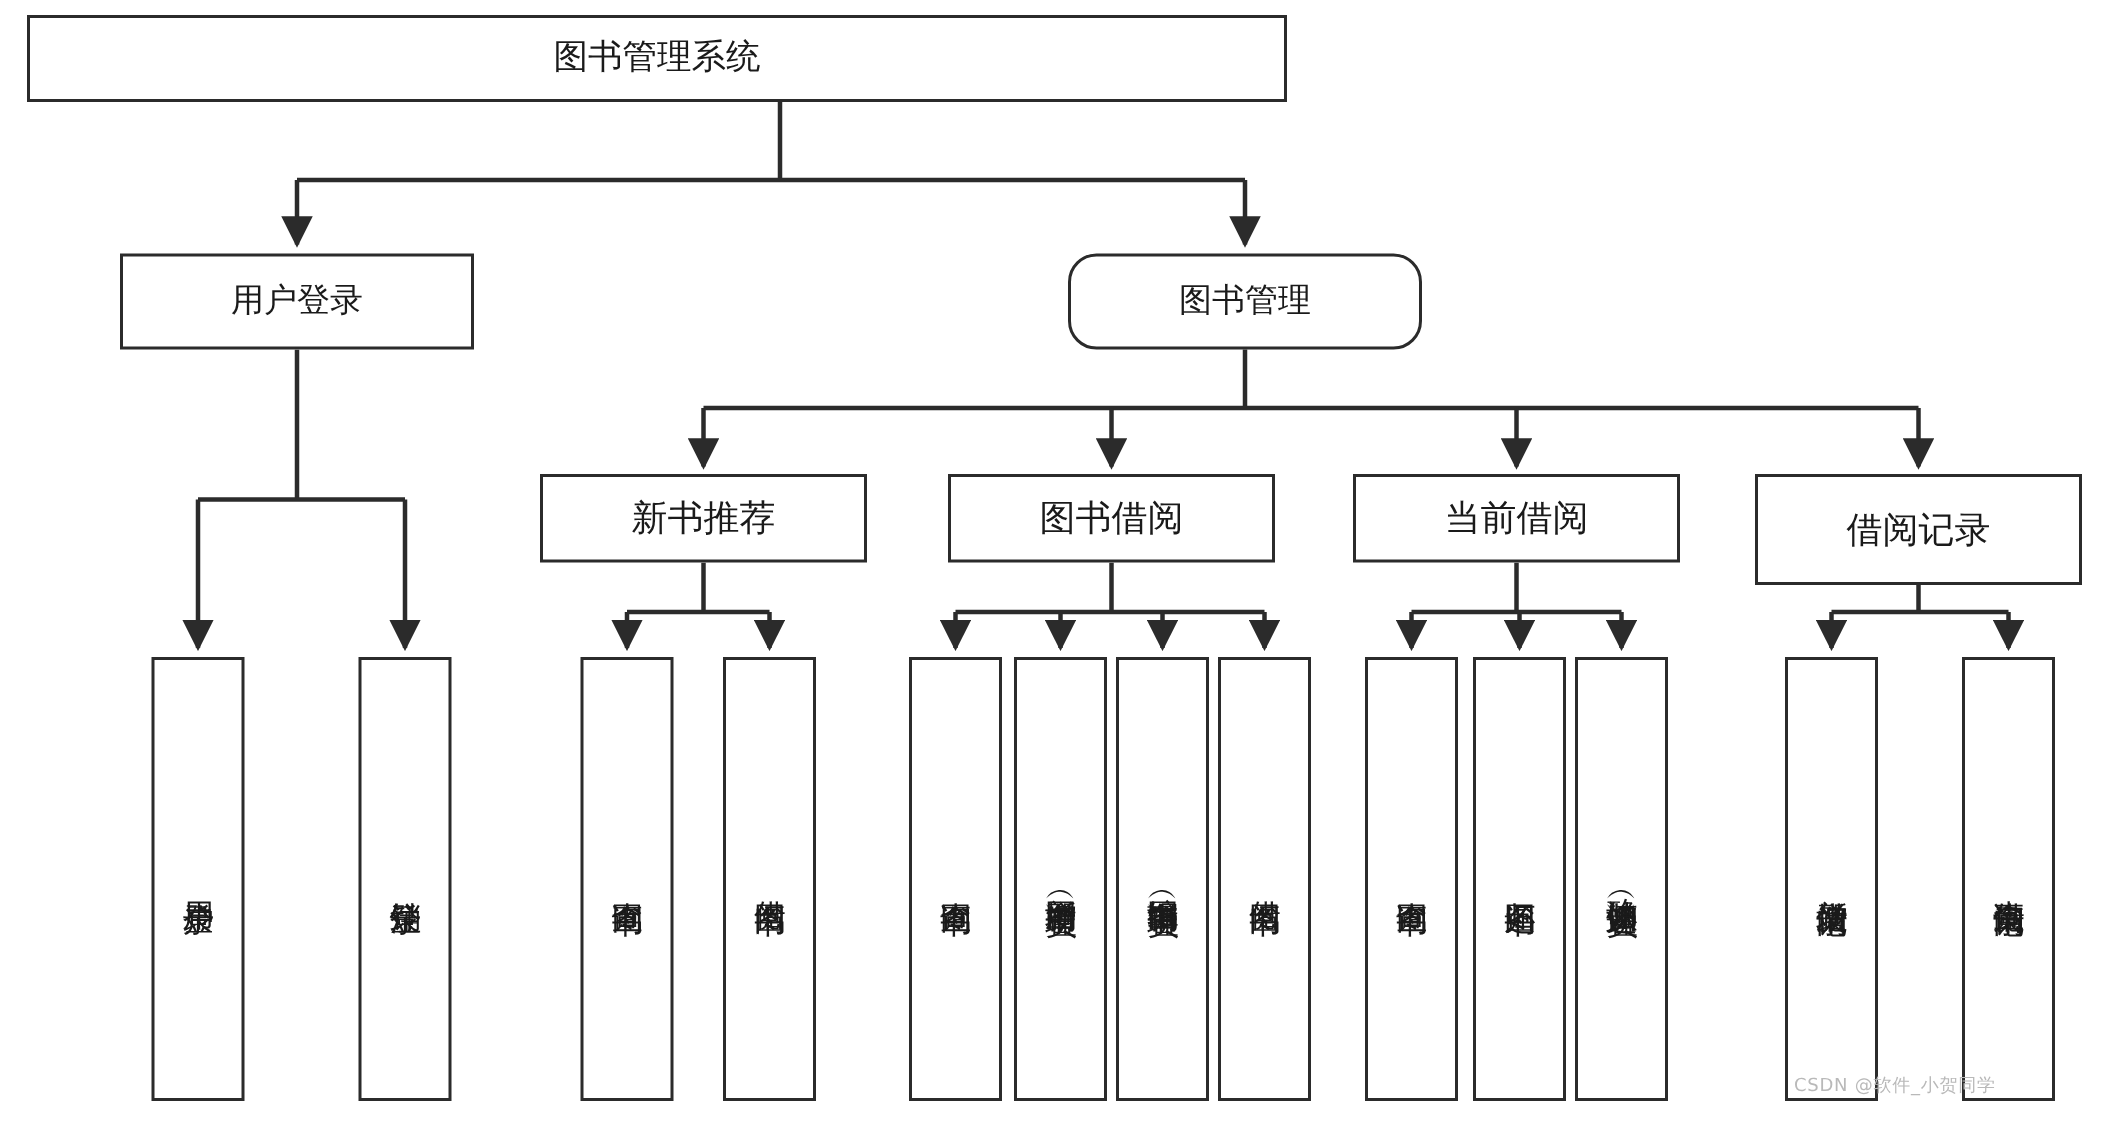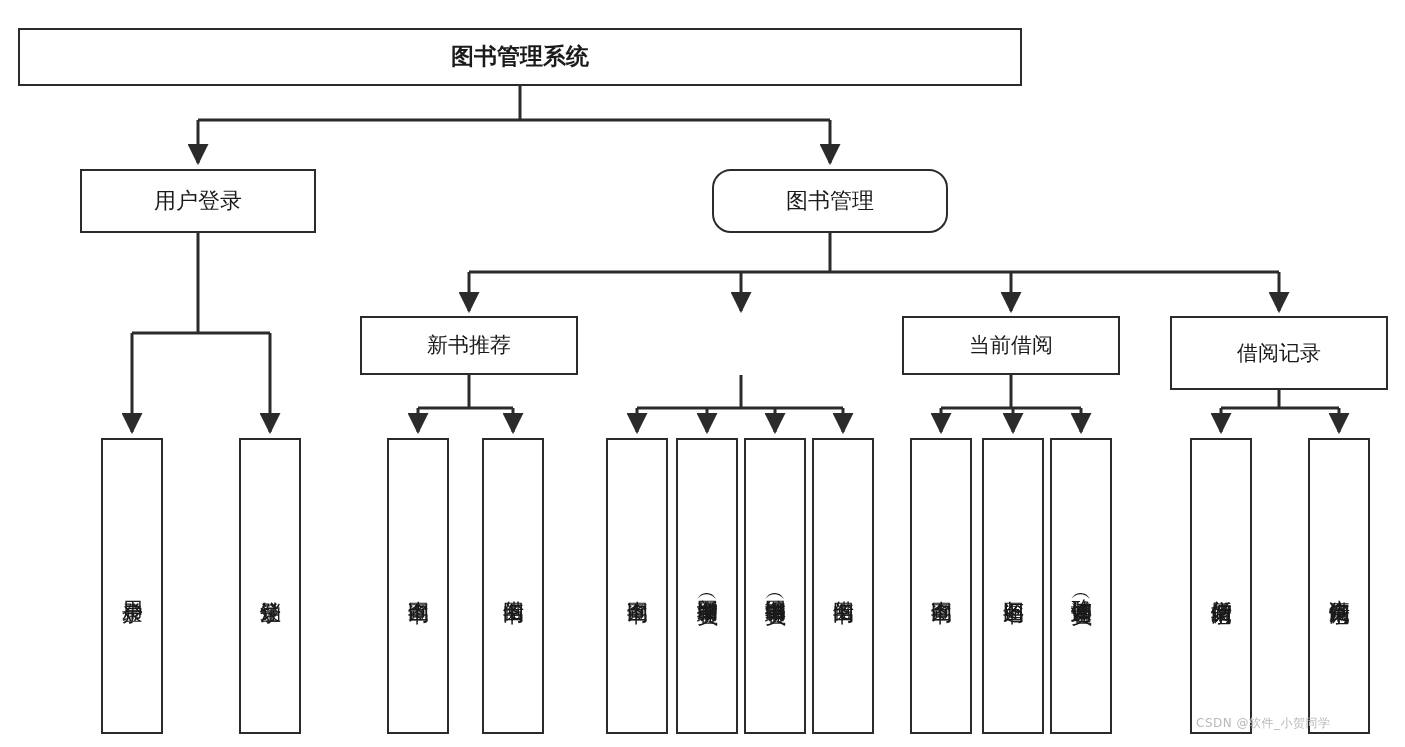--- a/index.html
+++ b/index.html
@@ -38,21 +38,21 @@
     line-height: 1.18;
     text-align: center;
   }
   .node.root {
     font-size: 23px;
   }
   .node.level2 {
     font-size: 22px;
   }
   .node.level3 {
-    font-size: 21px;
+    font-size: 24px;
   }
   .node.leaf {
     font-size: 21px;
     writing-mode: vertical-rl;
     text-orientation: upright;
     letter-spacing: 1px;
     padding: 4px 0;
     align-items: center;
     justify-content: center;
   }
@@ -118,34 +118,37 @@
       <path d="M 1013 408 L 1013 432" marker-end="url(#arrow)"></path>
       <path d="M 1081 408 L 1081 432" marker-end="url(#arrow)"></path>
 
       <path d="M 1279 375 L 1279 408"></path>
       <path d="M 1221 408 L 1339 408"></path>
       <path d="M 1221 408 L 1221 432" marker-end="url(#arrow)"></path>
       <path d="M 1339 408 L 1339 432" marker-end="url(#arrow)"></path>
     </g>
   </svg>
 
-  <div class="node root" style="left:18px; top:28px; width:1004px; height:58px;font-weight:bold;">
+  <div class="node root" style="left:18px; top:10px; width:840px; height:58px;">
     <span class="lbl">图书管理系统</span>
   </div>
 
   <div class="node level2" style="left:80px; top:169px; width:236px; height:64px;">
     <span class="lbl">用户登录</span>
   </div>
   <div class="node level2" style="left:712px; top:169px; width:236px; height:64px;border-radius:19px;">
     <span class="lbl">图书管理</span>
   </div>
 
   <div class="node level3" style="left:360px; top:316px; width:218px; height:59px;">
     <span class="lbl">新书推荐</span>
   </div>
+  <div class="node level3" style="left:632px; top:316px; width:218px; height:59px;">
+    <span class="lbl">图书借阅</span>
+  </div>
   <div class="node level3" style="left:902px; top:316px; width:218px; height:59px;">
     <span class="lbl">当前借阅</span>
   </div>
   <div class="node level3" style="left:1170px; top:316px; width:218px; height:74px;">
     <span class="lbl">借阅记录</span>
   </div>
 
   <div class="node leaf" style="left:101px; top:438px; width:62px; height:296px;">
     <span class="lbl">用户登录</span>
   </div>

